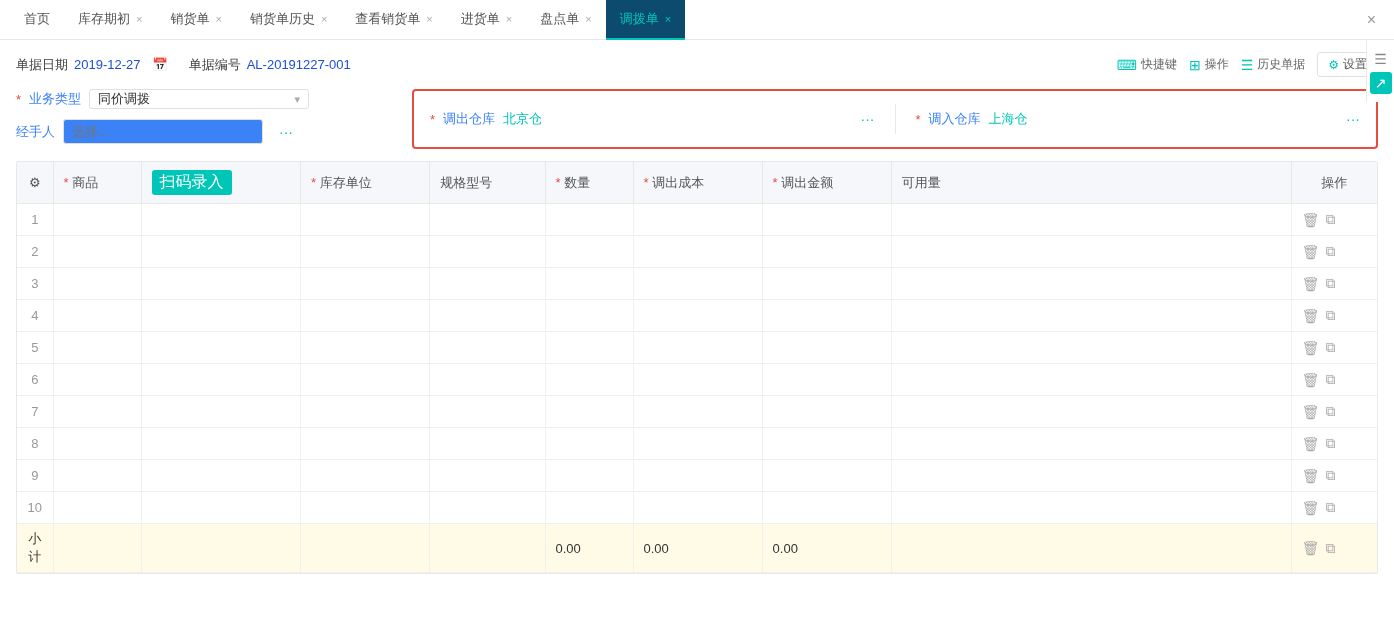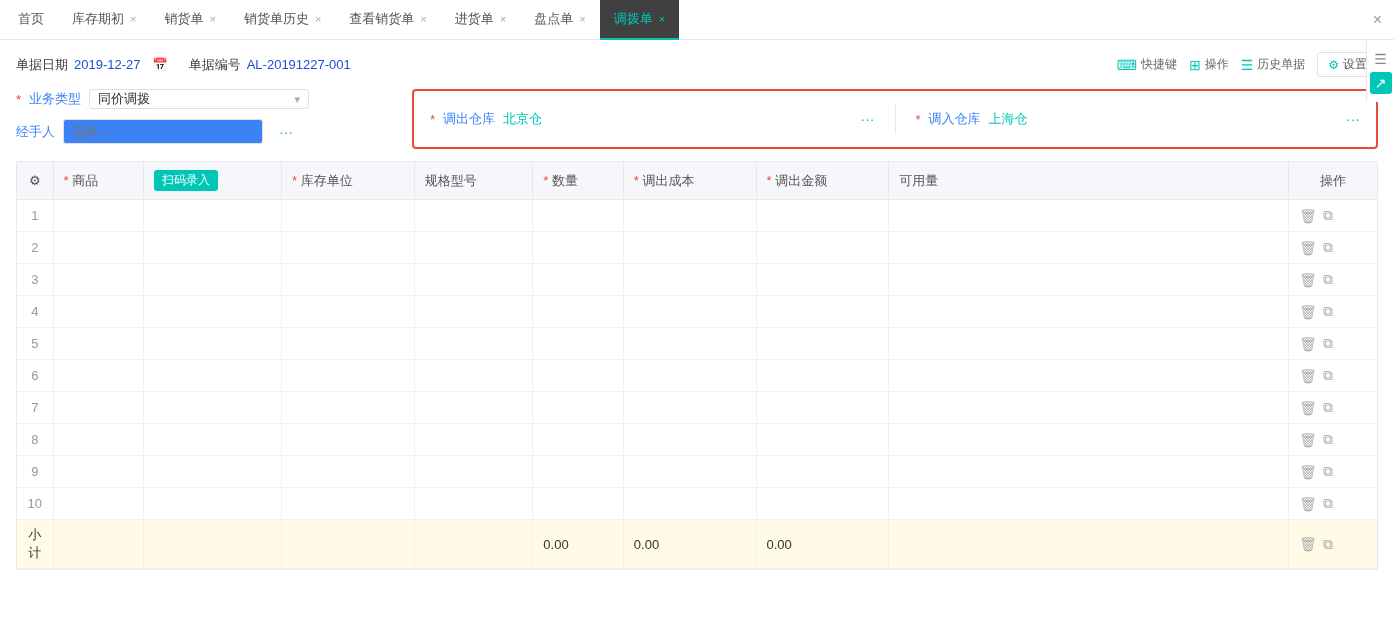--- a/index.html
+++ b/index.html
@@ -4,38 +4,38 @@
   <style>
     * { box-sizing: border-box; margin: 0; padding: 0; }
     body { font-family: 'PingFang SC', 'Microsoft YaHei', sans-serif; font-size: 13px; color: #333; background: #fff; overflow: hidden; }
 
     
     .tab-bar {
       display: flex;
       align-items: center;
       border-bottom: 1px solid #e8e8e8;
       background: #fff;
-      padding: 0 4px;
+      padding: 0 10px;
       height: 40px;
     }
     .tab-item {
       display: flex;
       align-items: center;
       padding: 0 14px;
       height: 40px;
       cursor: pointer;
       font-size: 13px;
       color: #555;
       border-bottom: 2px solid transparent;
       white-space: nowrap;
     }
     .tab-item.active {
       color: #00c6b8;
       border-bottom: 2px solid #00c6b8;
-      background: #404040;
+      background: #0c4a6e;
     }
     .tab-item .tab-close {
       margin-left: 6px;
       color: #aaa;
       font-size: 11px;
       cursor: pointer;
     }
     .tab-item.active .tab-close {
       color: #00c6b8;
     }
@@ -243,21 +243,21 @@
       width: 36px;
       text-align: center;
     }
     .th-actions { text-align: center; }
     .scan-btn {
       background: #00c6b8;
       color: #fff;
       border: none;
       border-radius: 3px;
       padding: 2px 8px;
-      font-size: 12px;
+      font-size: 16px;
       cursor: pointer;
       white-space: nowrap;
     }
 
     
     .right-sidebar {
       position: fixed;
       right: 0;
       top: 40px;
       display: flex;

